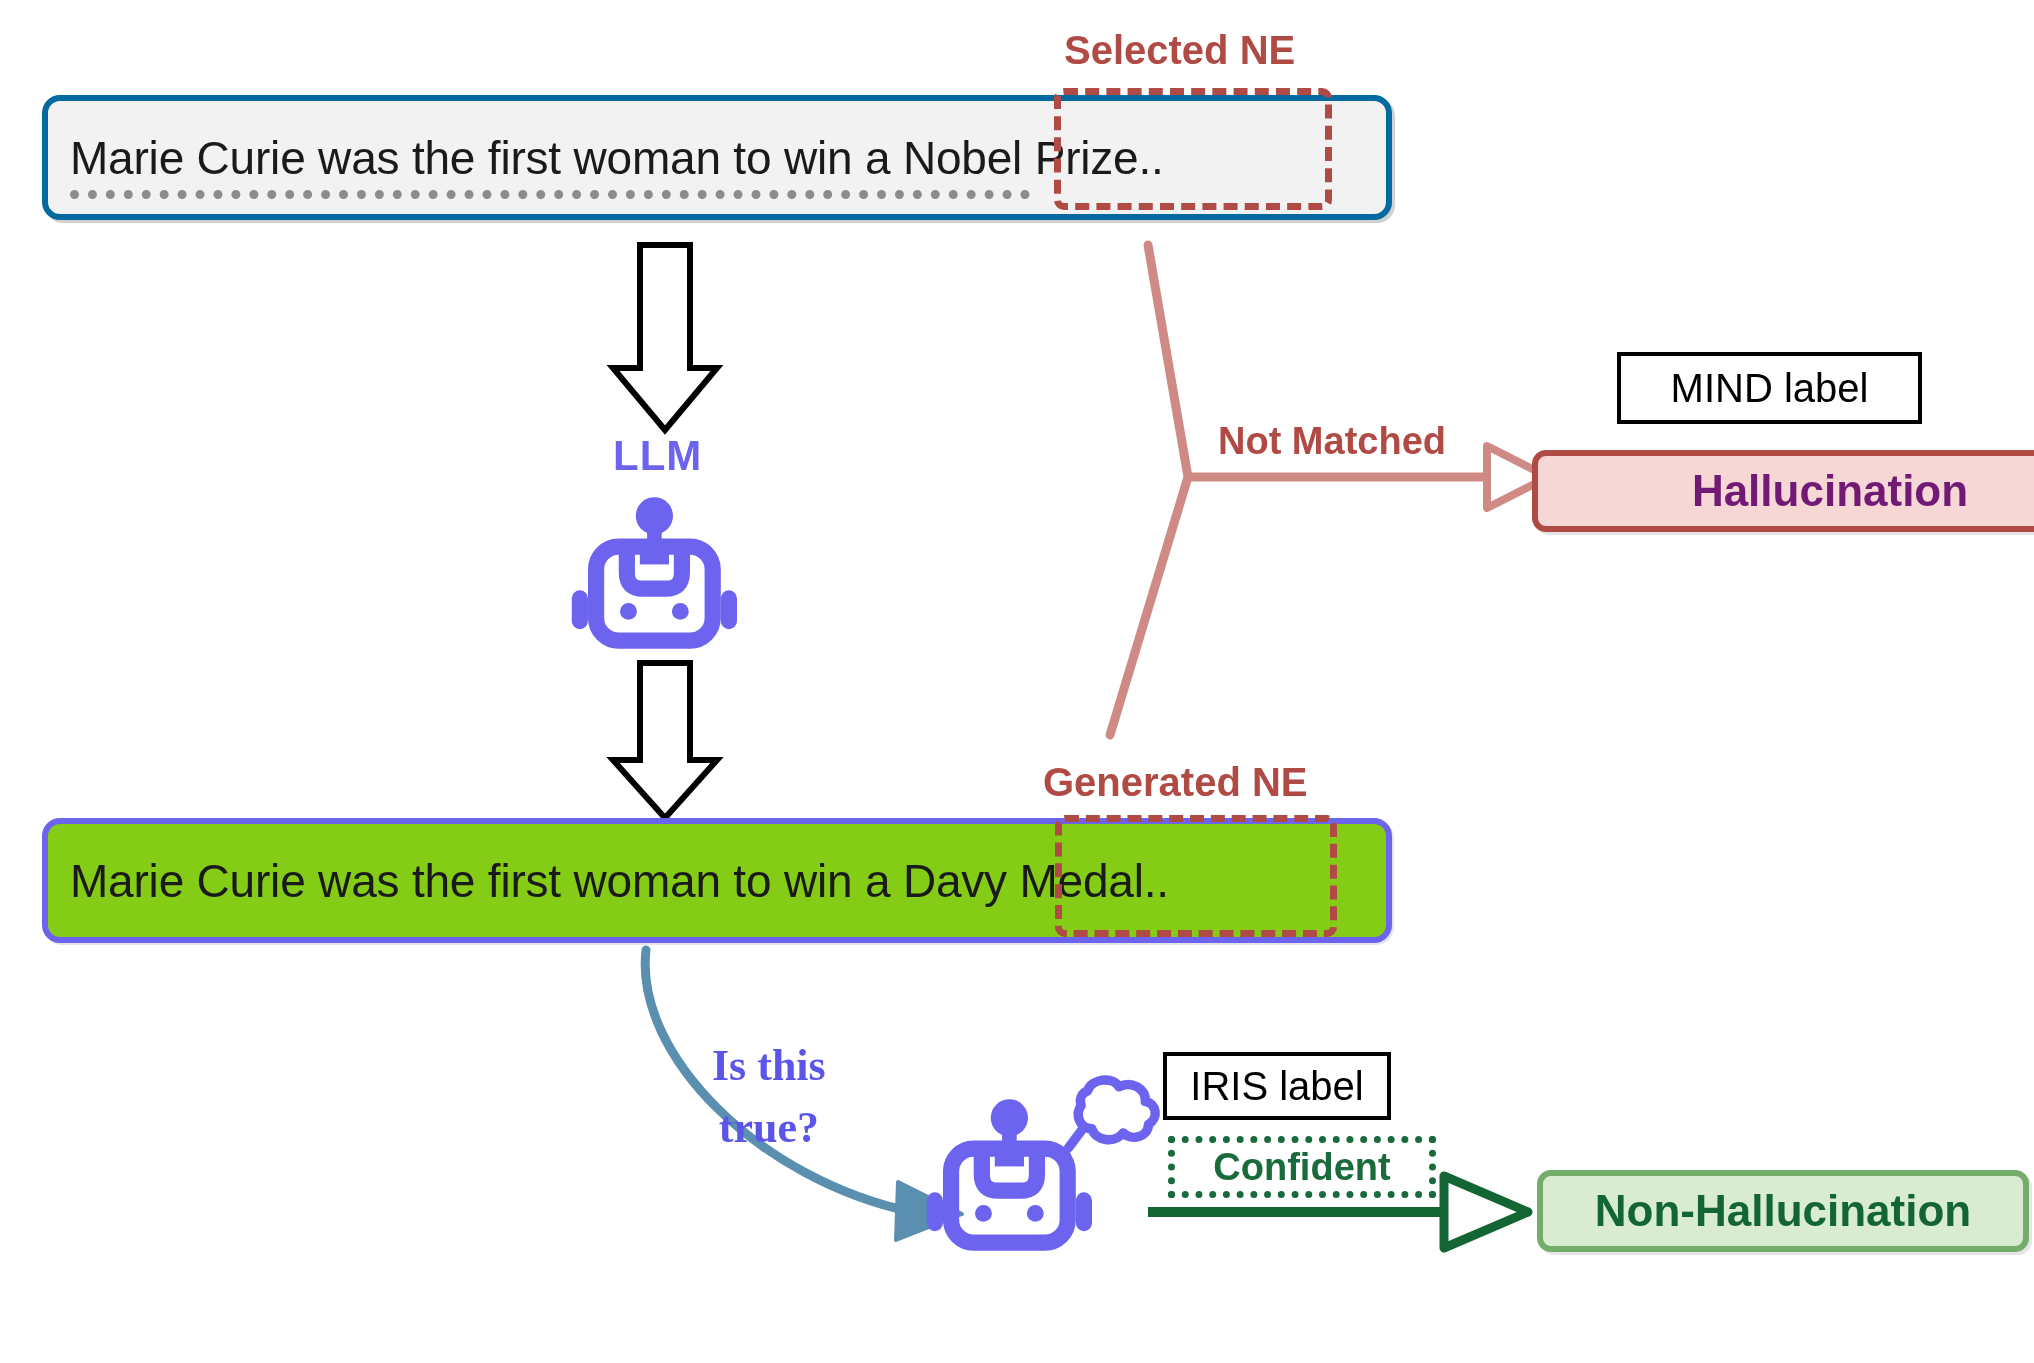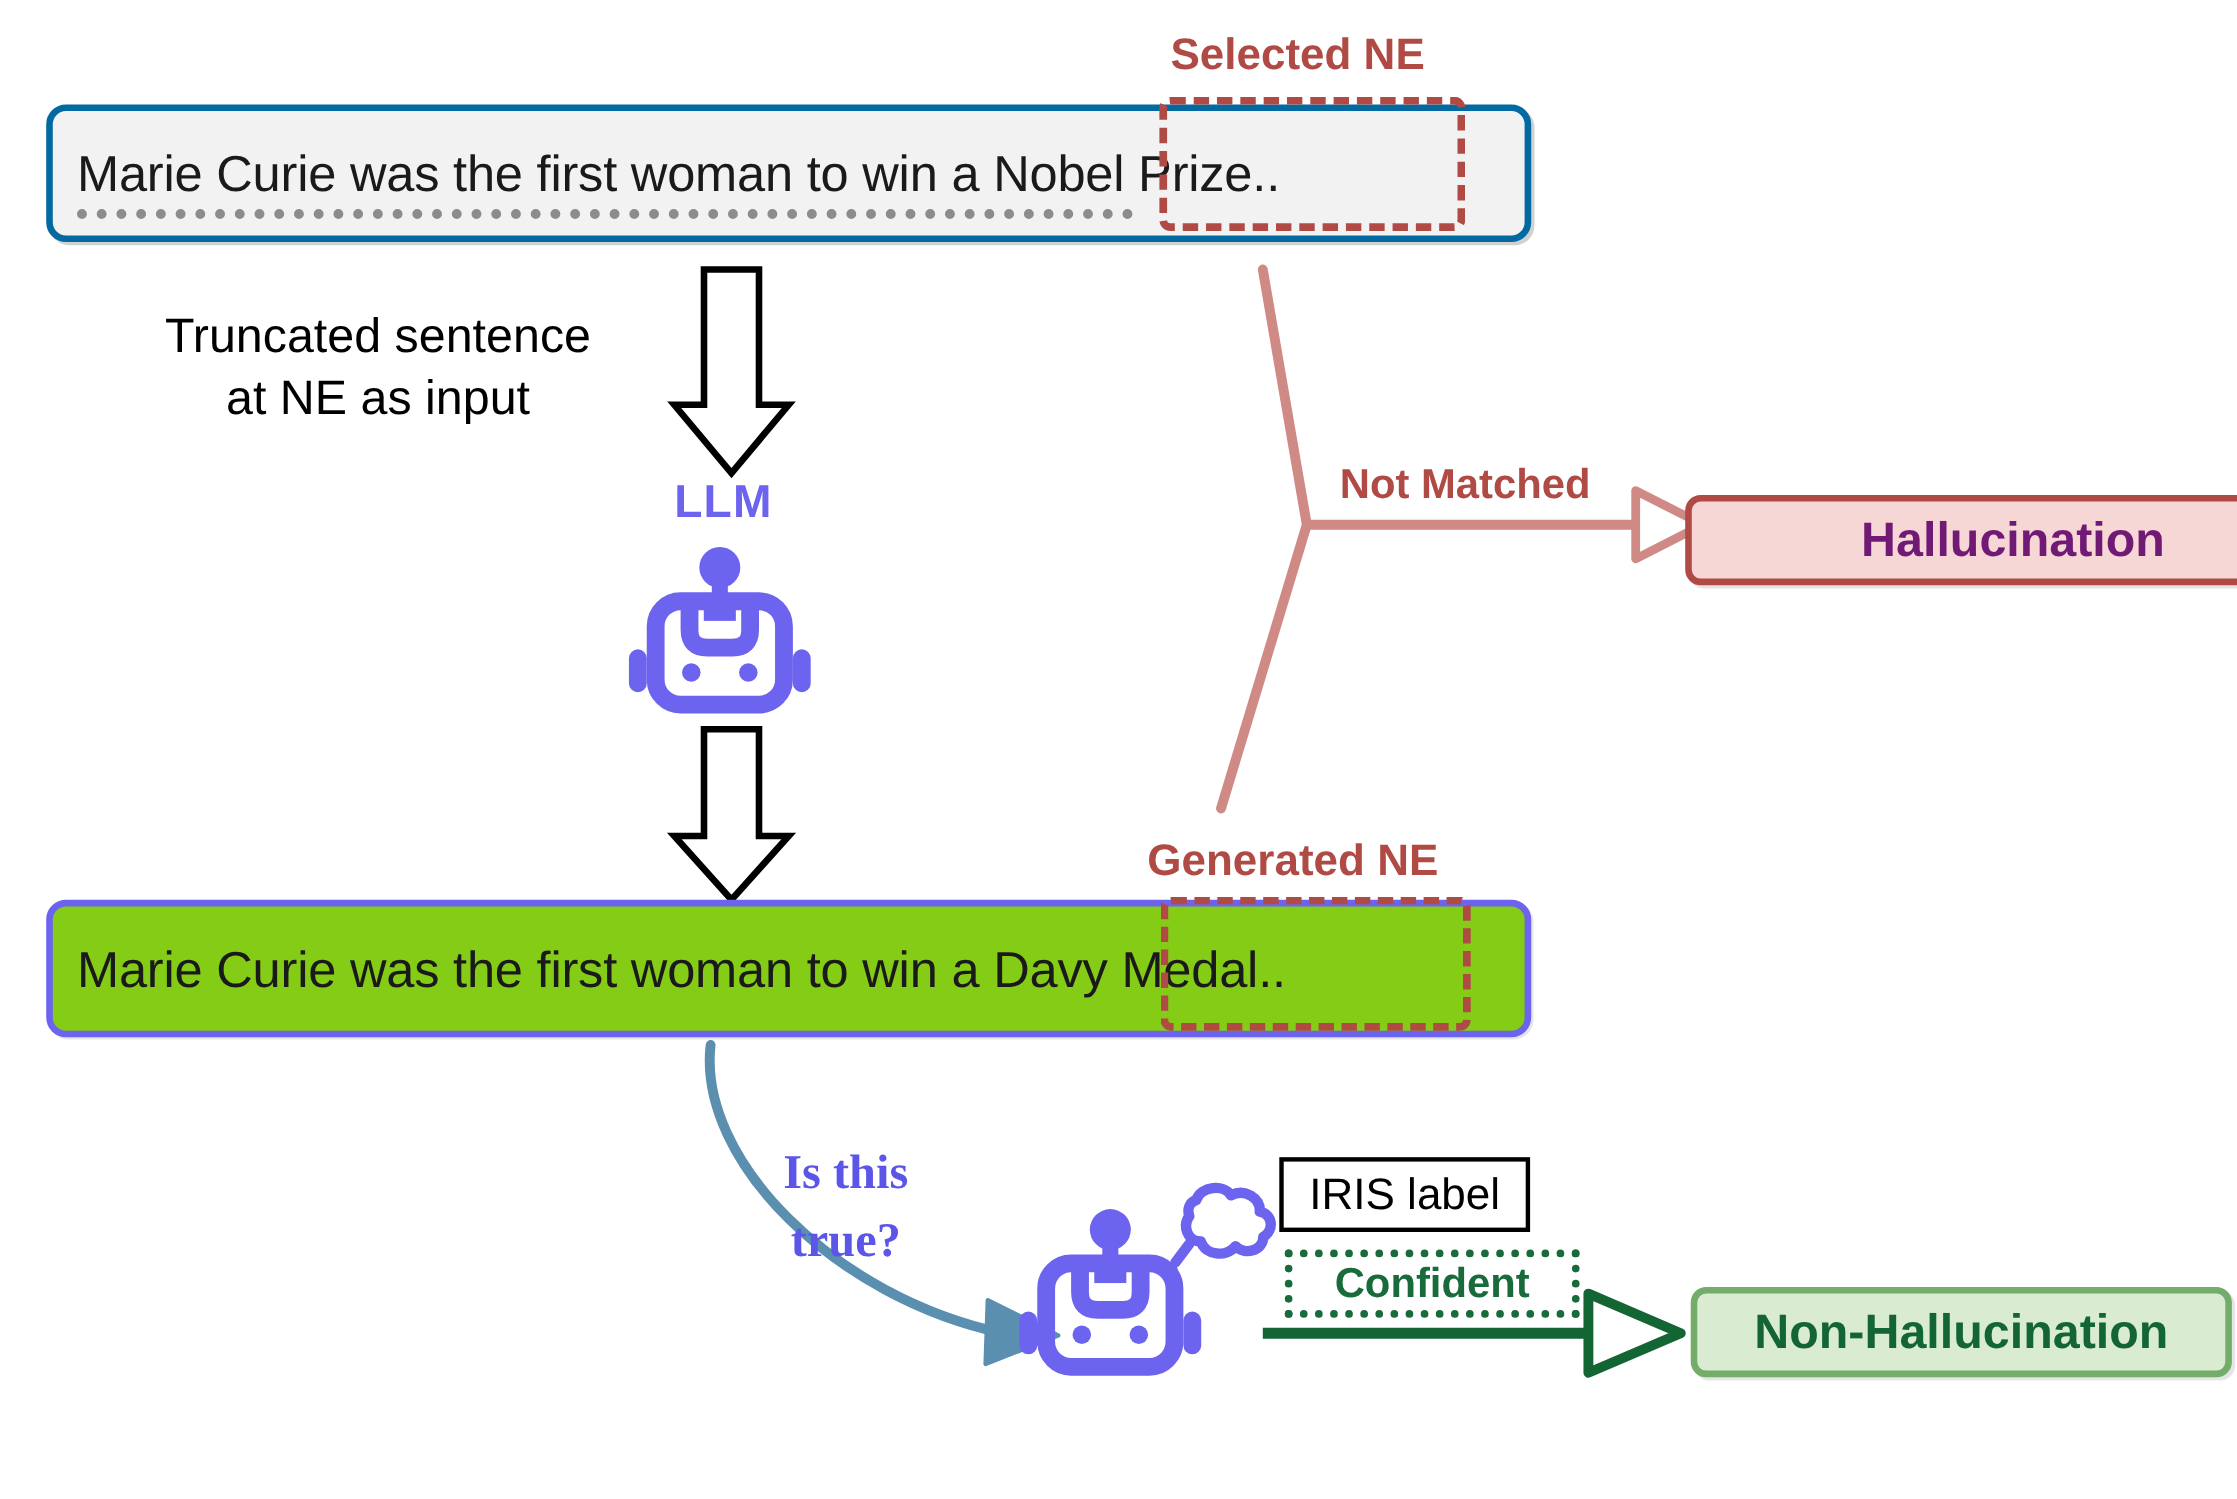--- a/index.html
+++ b/index.html
@@ -273,28 +273,27 @@
 
   <div class="sent-box" id="box-selected">
     <div class="sent-text" id="sent-selected-text">
       <span>Marie Curie was the first woman to win a </span><span>Nobel Prize</span><span>..</span>
     </div>
   </div>
   <div class="prefix-underline"></div>
   <div class="ne-dash" id="ne-selected"></div>
   <div class="ne-caption" id="cap-selected">Selected NE</div>
 
-  <div class="side-text" id="txt-truncated" style="white-space: pre-line;">Truncated sentence
-at NE as input</div>
 
   <div id="llm-label">LLM</div>
 
 
   <div id="not-matched">Not Matched</div>
 
+  <div class="plain-label" id="mind-label">MIND label</div>
   <div class="outcome-box" id="outcome-hallucination">Hallucination</div>
 
   <div class="sent-box" id="box-generated">
     <div class="sent-text" id="sent-generated-text">
       <span>Marie Curie was the first woman to win a </span><span>Davy Medal</span><span>..</span>
     </div>
   </div>
   <div class="ne-dash" id="ne-generated"></div>
   <div class="ne-caption" id="cap-generated">Generated NE</div>
 

